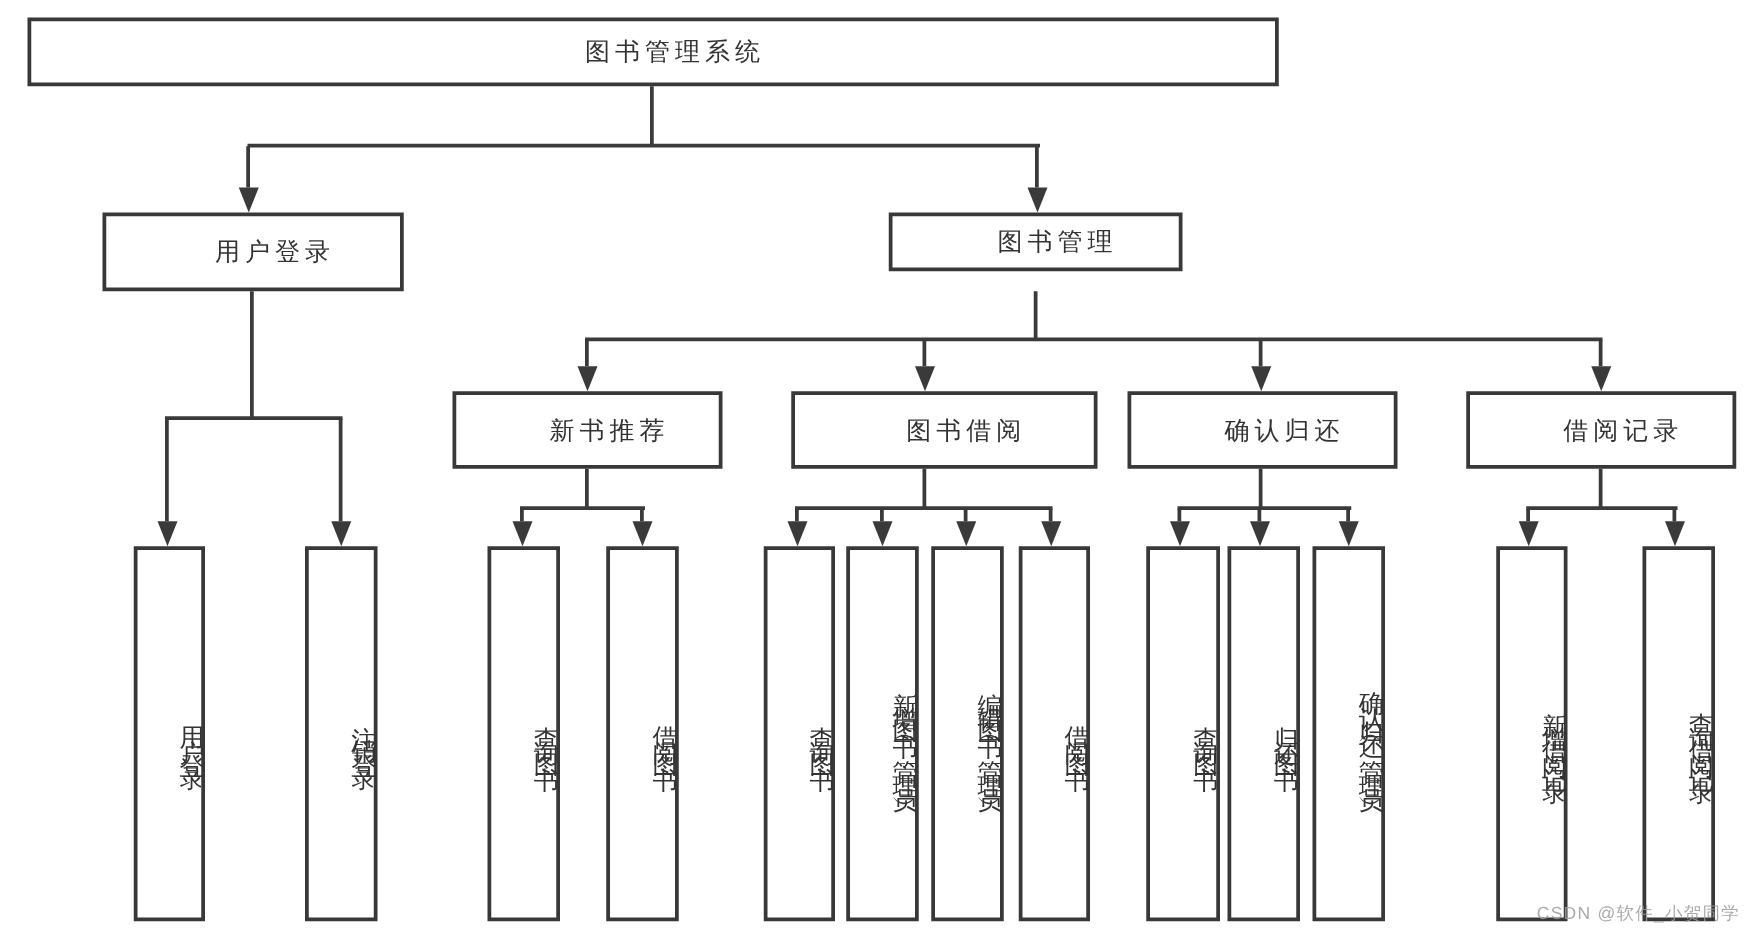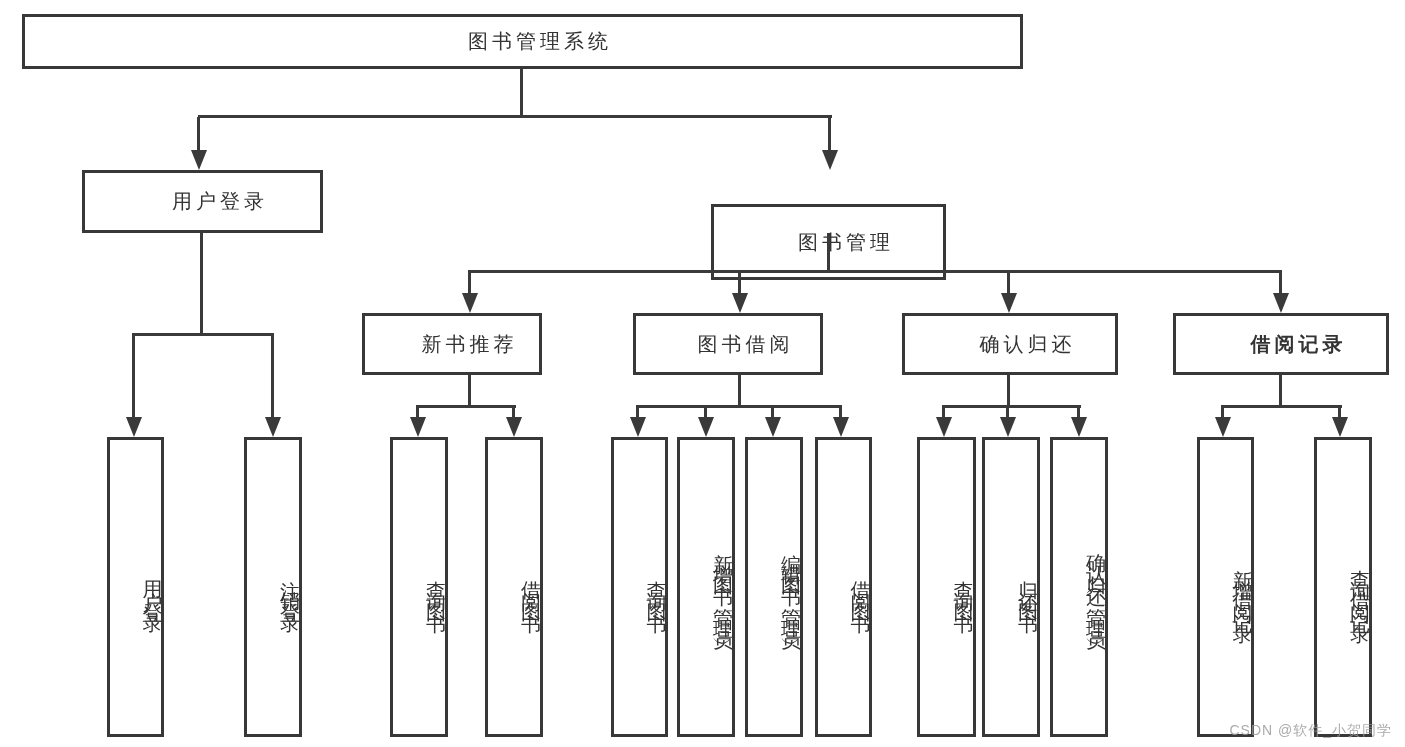--- a/index.html
+++ b/index.html
@@ -78,46 +78,46 @@
   </div>
 
   <div class="vline" style="left:520px; top:69px; height:48px;"></div>
   <div class="hline" style="left:198px; top:115px; width:634px;"></div>
   <div class="arrow" style="left:197px; top:117px; height:33px;"></div>
   <div class="arrow" style="left:828px; top:117px; height:33px;"></div>
 
   <div class="box" style="left:82px; top:170px; width:241px; height:63px;">
     <span class="hlabel">用户登录</span>
   </div>
-  <div class="box" style="left:711px; top:170px; width:235px; height:76px;margin-top:34px;">
+  <div class="box" style="left:711px; top:170px; width:235px; height:47px;">
     <span class="hlabel">图书管理</span>
   </div>
 
   <div class="vline" style="left:200px; top:233px; height:102px;"></div>
   <div class="hline" style="left:132px; top:333px; width:142px;"></div>
   <div class="arrow" style="left:132px; top:335px; height:82px;"></div>
   <div class="arrow" style="left:271px; top:335px; height:82px;"></div>
 
   <div class="vline" style="left:827px; top:233px; height:39px;"></div>
   <div class="hline" style="left:468px; top:270px; width:814px;"></div>
   <div class="arrow" style="left:468px; top:272px; height:21px;"></div>
   <div class="arrow" style="left:738px; top:272px; height:21px;"></div>
   <div class="arrow" style="left:1007px; top:272px; height:21px;"></div>
   <div class="arrow" style="left:1279px; top:272px; height:21px;"></div>
 
-  <div class="box" style="left:362px; top:313px; width:180px; height:62px;">
+  <div class="box" style="left:362px; top:313px; width:216px; height:62px;">
     <span class="hlabel">新书推荐</span>
   </div>
-  <div class="box" style="left:633px; top:313px; width:190px; height:62px;">
+  <div class="box" style="left:633px; top:313px; width:245px; height:62px;">
     <span class="hlabel">图书借阅</span>
   </div>
   <div class="box" style="left:902px; top:313px; width:216px; height:62px;">
     <span class="hlabel">确认归还</span>
   </div>
-  <div class="box" style="left:1173px; top:313px; width:216px; height:62px;font-weight:bold;">
+  <div class="box" style="left:1173px; top:313px; width:216px; height:62px;">
     <span class="hlabel">借阅记录</span>
   </div>
 
   <div class="vline" style="left:468px; top:375px; height:32px;"></div>
   <div class="hline" style="left:416px; top:405px; width:100px;"></div>
   <div class="arrow" style="left:416px; top:407px; height:10px;"></div>
   <div class="arrow" style="left:512px; top:407px; height:10px;"></div>
 
   <div class="vline" style="left:738px; top:375px; height:32px;"></div>
   <div class="hline" style="left:636px; top:405px; width:206px;"></div>

